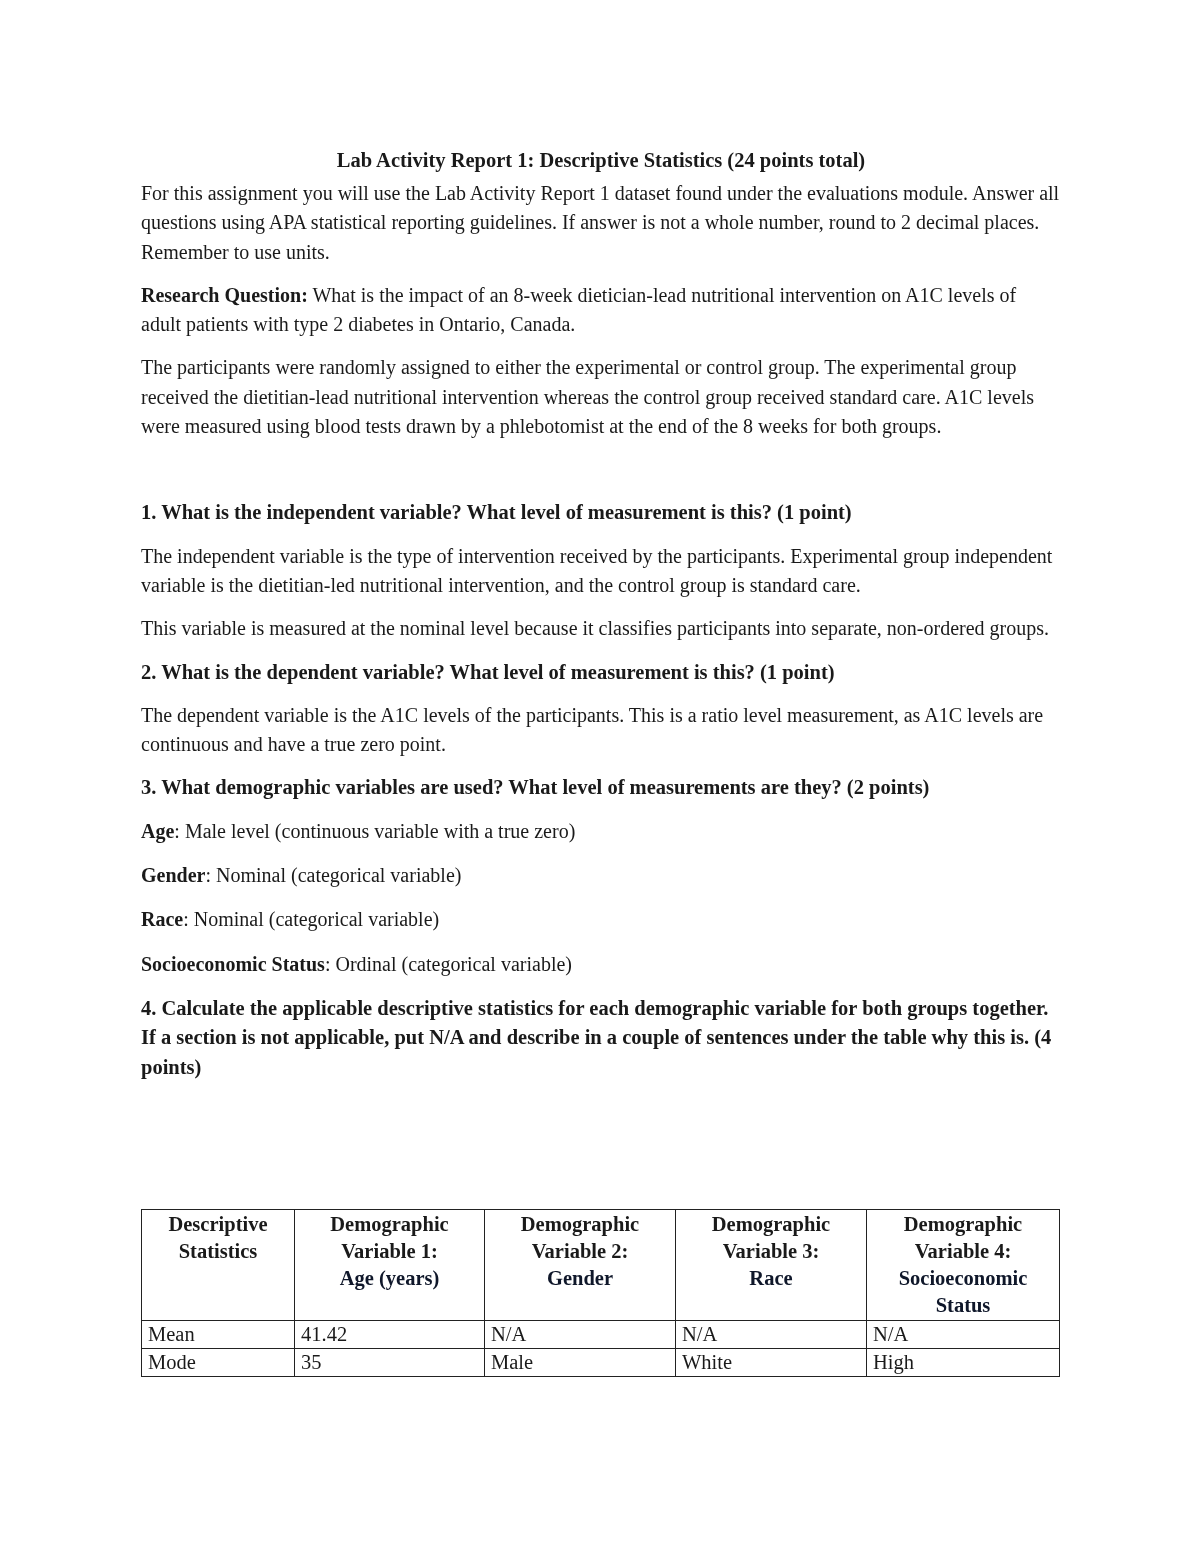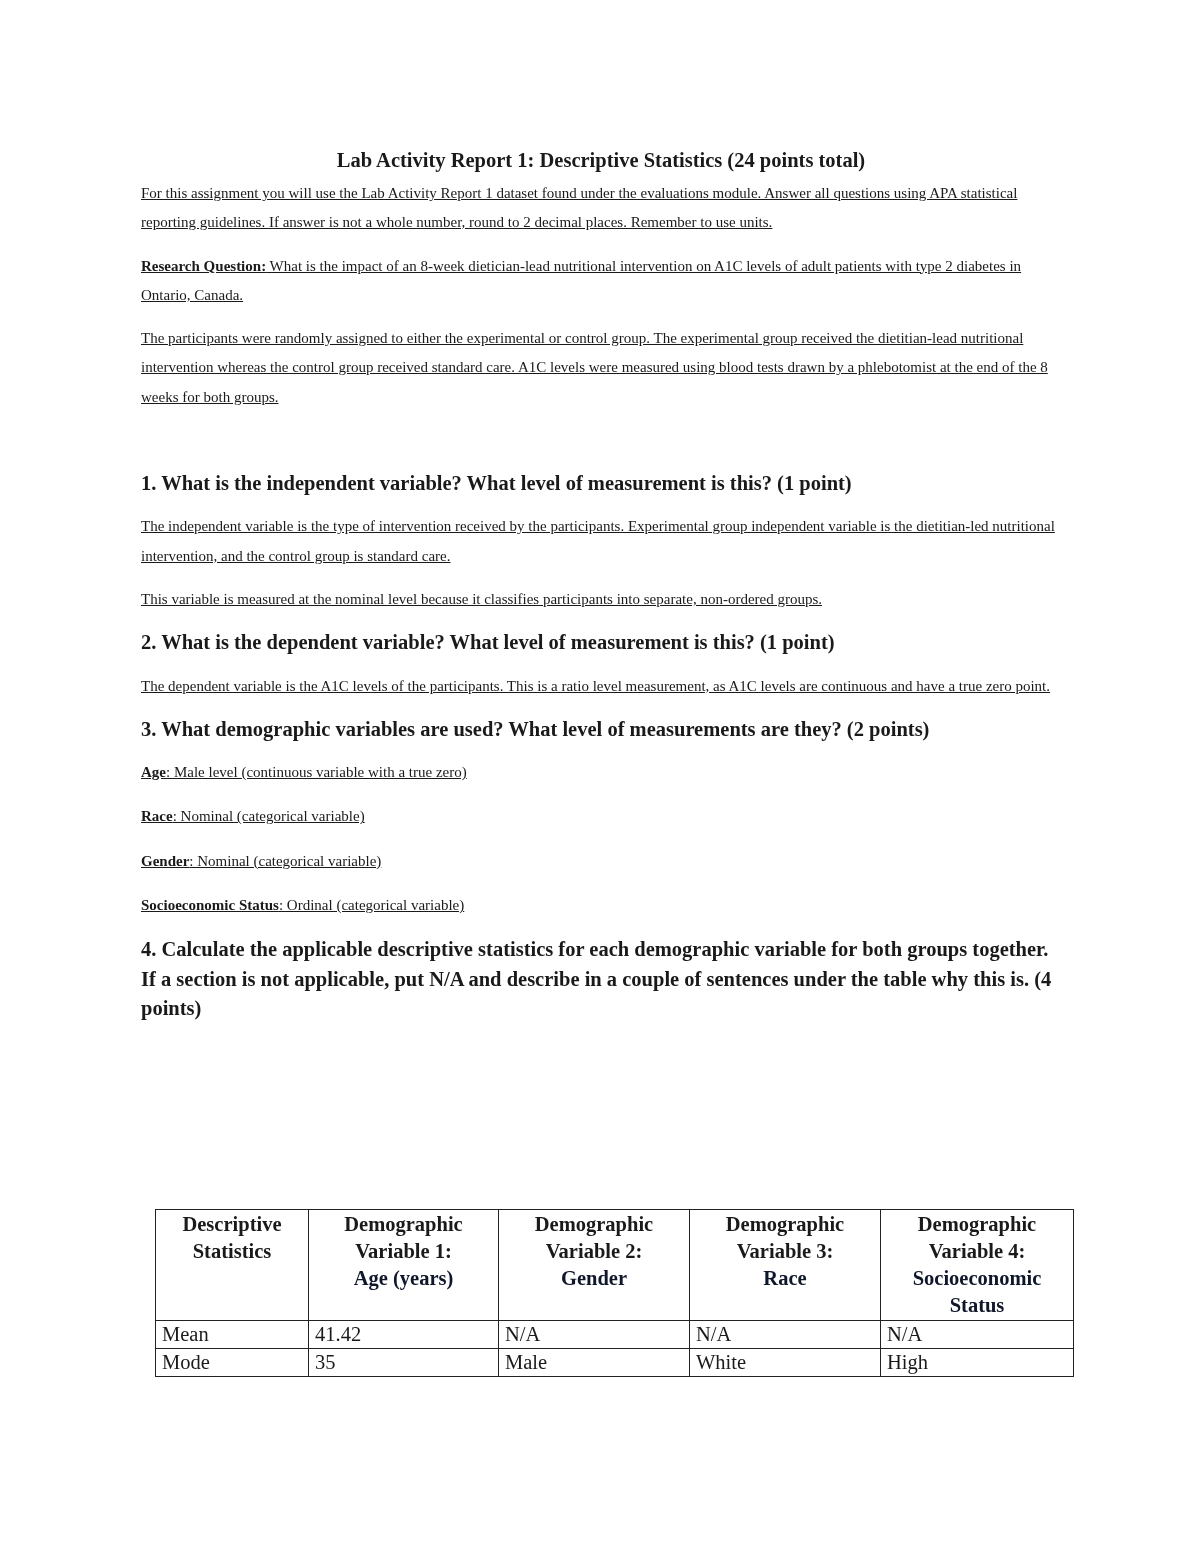--- a/index.html
+++ b/index.html
@@ -23,38 +23,37 @@
     }
     .title {
       text-align: center;
       font-weight: bold;
       font-size: 20.5px;
       line-height: 29px;
       margin: 4px 0 4px 0;
     }
     p {
       margin: 0 0 14px 0;
-      font-size: 15px;
+      font-size: 20px;
       line-height: 29.3px;
-      text-decoration: underline;
     }
     .q {
       font-weight: bold;
       font-size: 20.5px;
       line-height: 29.3px;
       margin: 0 0 14px 0;
     }
     .spacer { height: 43px; }
     .def {
       margin: 0 0 15px 0;
     }
     .def b { font-weight: bold; }
     table.stats {
       position: absolute;
-      left: 155px;
+      left: 141px;
       top: 1209px;
       width: 918px;
       border-collapse: collapse;
       table-layout: fixed;
       font-size: 20.5px;
     }
     table.stats th, table.stats td {
       border: 1.3px solid #222;
       padding: 0 6px;
       vertical-align: top;
@@ -90,22 +89,22 @@
 
   <div class="q">1. What is the independent variable? What level of measurement is this? (1 point)</div>
   <p>The independent variable is the type of intervention received by the participants. Experimental group independent variable is the dietitian-led nutritional intervention, and the control group is standard care.</p>
   <p>This variable is measured at the nominal level because it classifies participants into separate, non-ordered groups.</p>
 
   <div class="q">2. What is the dependent variable? What level of measurement is this? (1 point)</div>
   <p>The dependent variable is the A1C levels of the participants. This is a ratio level measurement, as A1C levels are continuous and have a true zero point.</p>
 
   <div class="q">3. What demographic variables are used? What level of measurements are they? (2 points)</div>
   <p class="def"><b>Age</b><span>: Male level (continuous variable with a true zero)</span></p>
+  <p class="def"><b>Gender</b><span>: Nominal (categorical variable)</span></p>
   <p class="def"><b>Race</b><span>: Nominal (categorical variable)</span></p>
-  <p class="def"><b>Gender</b><span>: Nominal (categorical variable)</span></p>
   <p class="def"><b>Socioeconomic Status</b><span>: Ordinal (categorical variable)</span></p>
 
   <div class="q">4. Calculate the applicable descriptive statistics for each demographic variable for both groups together. If a section is not applicable, put N/A and describe in a couple of sentences under the table why this is. (4 points)</div>
 </div>
 
 <table class="stats">
   <colgroup>
     <col style="width:153px">
     <col style="width:190px">
     <col style="width:191px">

